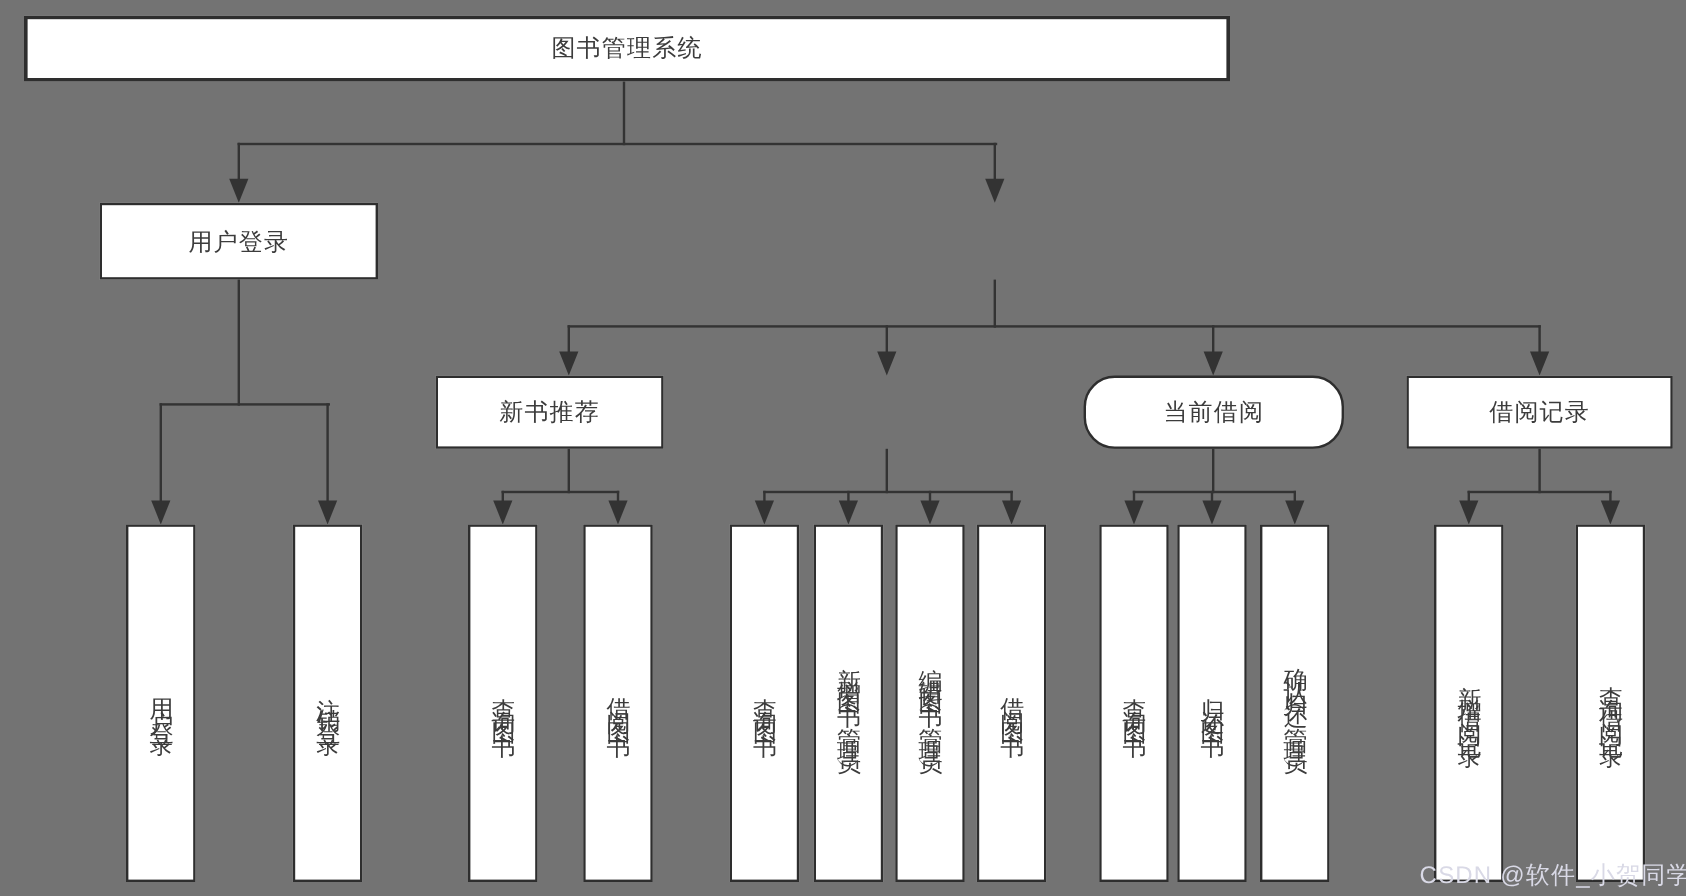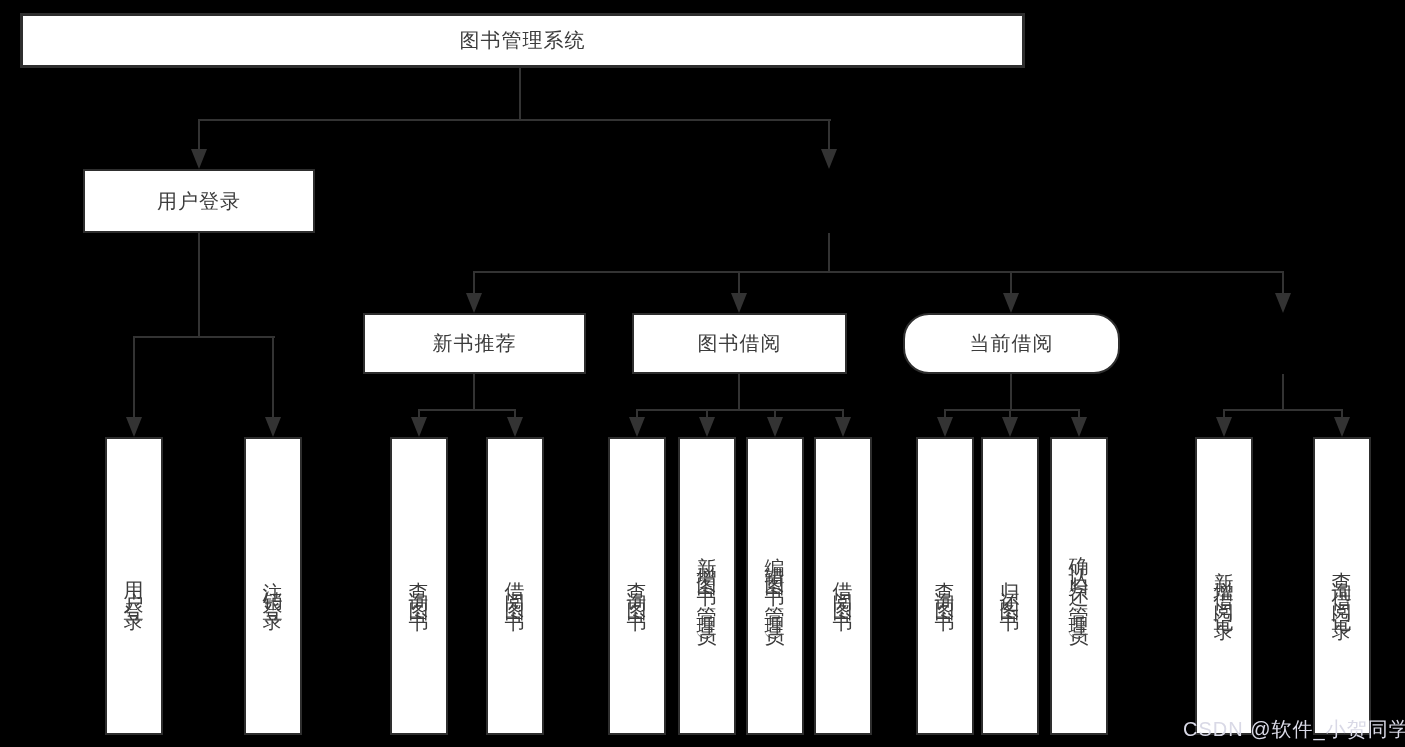--- a/index.html
+++ b/index.html
@@ -1,17 +1,17 @@
 <!DOCTYPE html>
 <html><head>
 <meta charset="utf-8">
 <style>
   html,body{margin:0;padding:0;background:#fff;}
   #canvas{
-    position:relative;width:1405px;height:747px;background:#000000;overflow:hidden;
+    position:relative;width:1405px;height:747px;background:#737373;overflow:hidden;
     font-family:"Liberation Sans","DejaVu Sans",sans-serif;color:#3c3c3c;
   }
   .box{
     position:absolute;box-sizing:border-box;border:2px solid #2e2e2e;background:#ffffff;
     display:flex;align-items:center;justify-content:center;
   }
   .root{border-width:3px;}
   .node{font-size:20px;letter-spacing:1px;}
   .leaf span{
     writing-mode:vertical-rl;text-orientation:mixed;
@@ -60,28 +60,28 @@
   <div class="hl" style="left:473px;top:271px;width:811px;"></div>
   <div class="vl" style="left:473px;top:271px;height:24px;"></div>
   <div class="arr" style="left:466px;top:293px;"></div>
   <div class="vl" style="left:738px;top:271px;height:24px;"></div>
   <div class="arr" style="left:731px;top:293px;"></div>
   <div class="vl" style="left:1010px;top:271px;height:24px;"></div>
   <div class="arr" style="left:1003px;top:293px;"></div>
   <div class="vl" style="left:1282px;top:271px;height:24px;"></div>
   <div class="arr" style="left:1275px;top:293px;"></div>
 
-  <div class="box node" style="left:363px;top:313px;width:223px;height:61px;">
+  <div class="box node" style="left:363px;top:313px;width:190px;height:61px;">
     <span>新书推荐</span>
-  </div>
-  <div class="box node" style="left:632px;top:313px;width:215px;height:61px;">
-    <span>图书借阅</span>
   </div>
   <div class="box node" style="left:903px;top:313px;width:217px;height:61px;border-radius:26px;">
     <span>当前借阅</span>
+  </div>
+  <div class="box node" style="left:1172px;top:313px;width:222px;height:61px;">
+    <span>借阅记录</span>
   </div>
 
   <div class="vl" style="left:473px;top:374px;height:37px;"></div>
   <div class="hl" style="left:418px;top:409px;width:98px;"></div>
   <div class="vl" style="left:418px;top:409px;height:10px;"></div>
   <div class="arr" style="left:411px;top:417px;"></div>
   <div class="vl" style="left:514px;top:409px;height:10px;"></div>
   <div class="arr" style="left:507px;top:417px;"></div>
 
   <div class="vl" style="left:738px;top:374px;height:37px;"></div>

